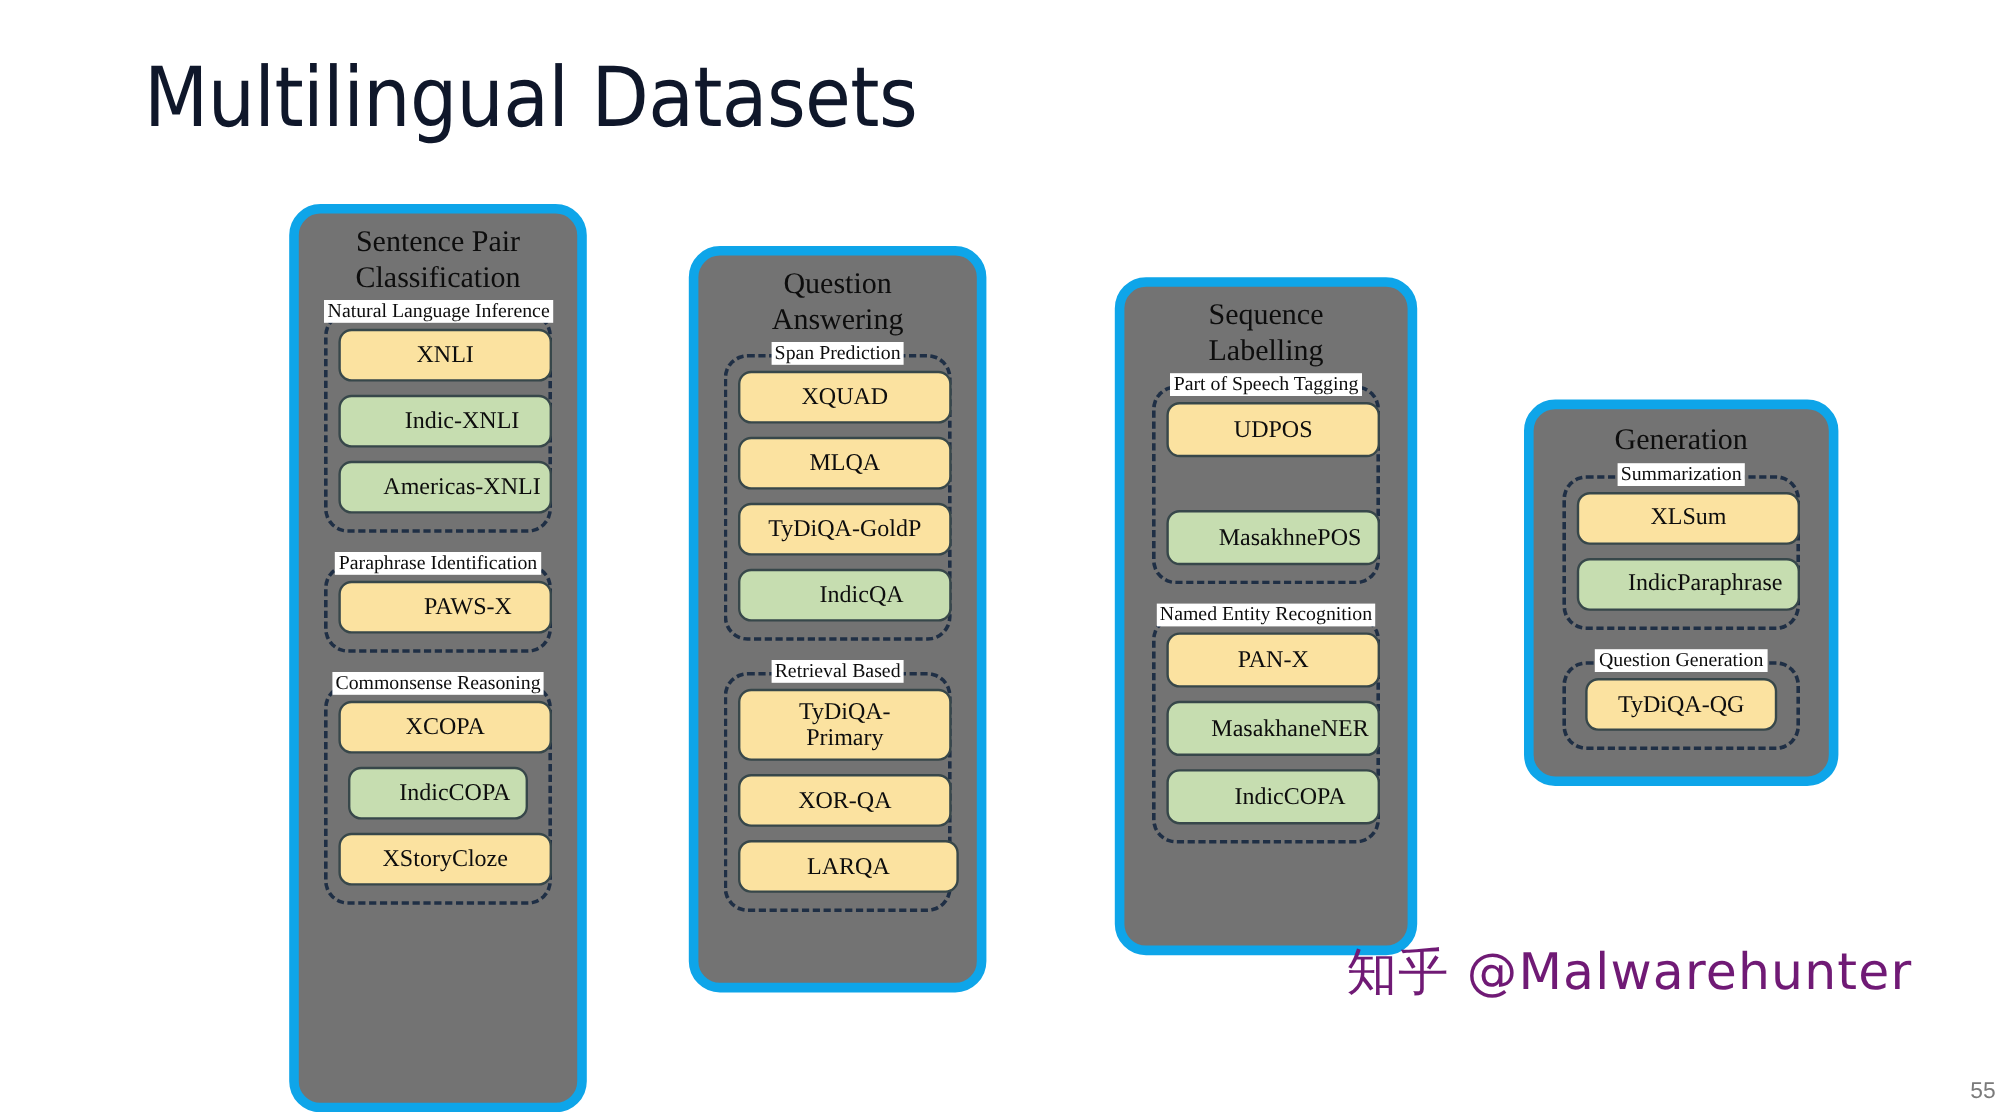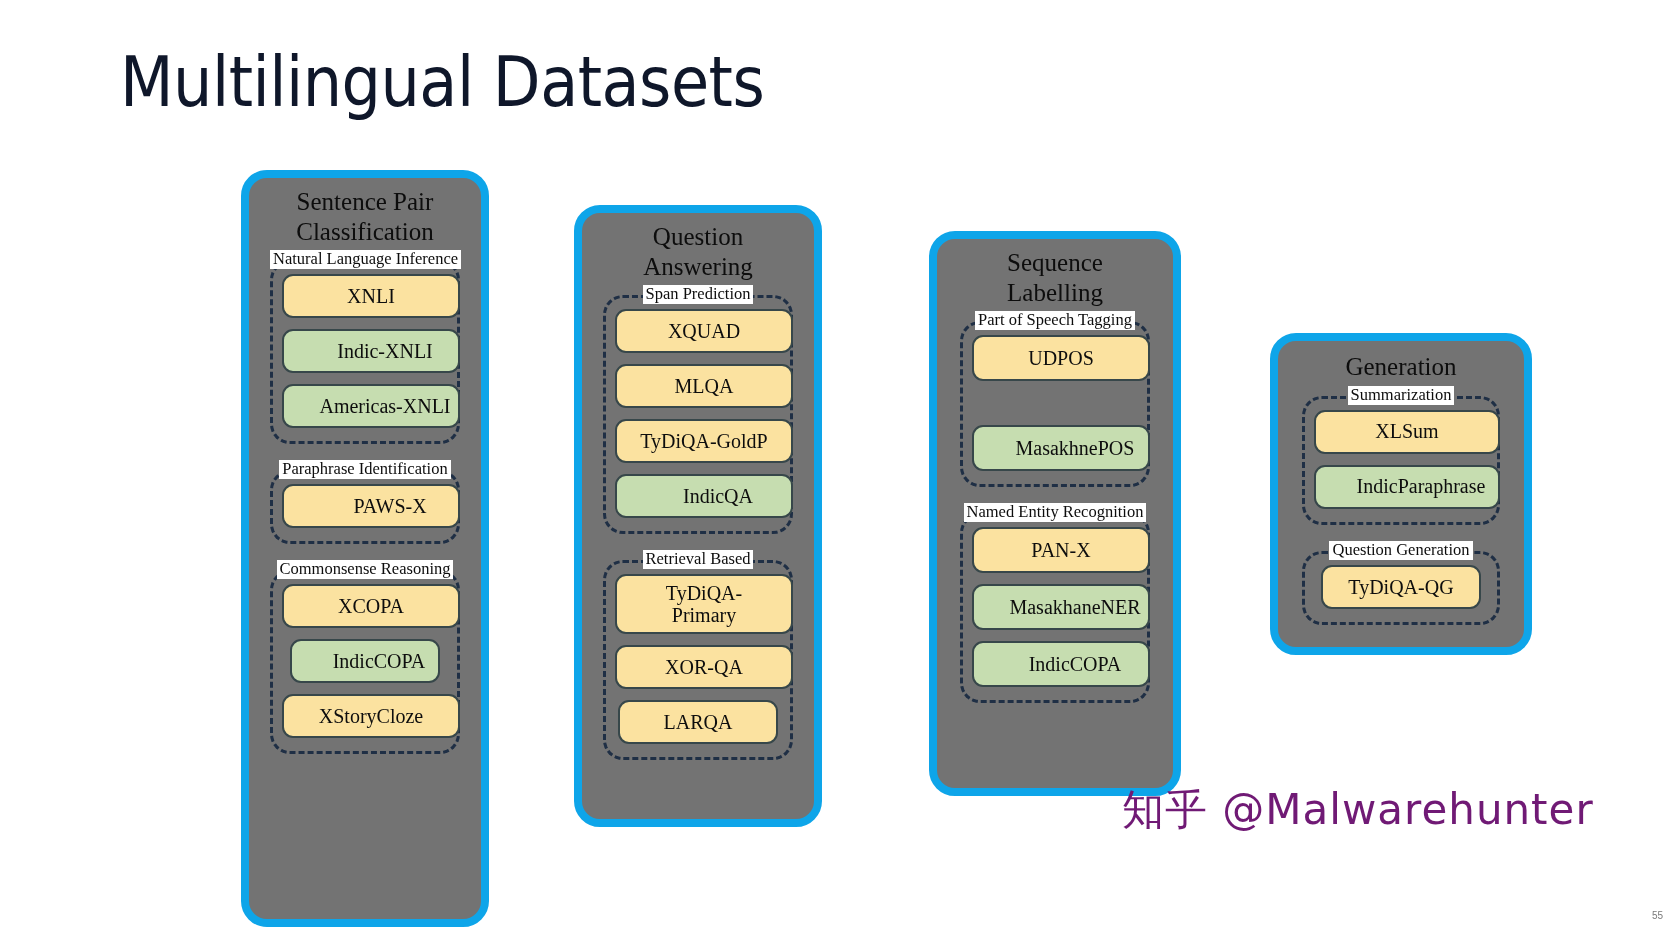--- a/index.html
+++ b/index.html
@@ -102,21 +102,21 @@
     font-size:42px;
     color:#701a75;
     font-family:"DejaVu Sans","Liberation Sans",sans-serif;
     letter-spacing:1px;
     white-space:nowrap;
     pointer-events:none;
   }
   .page-number{
     position:absolute;
     right:16px;bottom:6px;
-    font-size:10px;
+    font-size:19px;
     color:#7a7a7a;
   }
 </style>
 </head>
 <body>
 
 <div id="slide">
 
   <div class="slide-title">Multilingual Datasets</div>
 
@@ -158,21 +158,21 @@
             <div class="pill yellow" style="width: 178px; height: 44px; margin-left: auto; margin-right: auto;">TyDiQA-GoldP</div>
             <div class="pill green" style="width: 178px; height: 44px; margin-left: auto; margin-right: auto;">IndicQA</div>
           </div>
         </div>
         <div class="subgroup-wrap" style="width: 190px; margin-top: 16px;">
           <span class="subgroup-label">Retrieval Based</span>
           <div class="subgroup">
             <div class="pill yellow" style="width: 178px; height: 60px; margin-left: auto; margin-right: auto;">TyDiQA-
 Primary</div>
             <div class="pill yellow" style="width: 178px; height: 44px; margin-left: auto; margin-right: auto;">XOR-QA</div>
-            <div class="pill yellow" style="width: 160px; height: 44px; margin-left: auto; margin-right: auto;">LARQA</div>
+            <div class="pill yellow" style="width: 184px; height: 44px; margin-left: auto; margin-right: auto;">LARQA</div>
           </div>
         </div>
       </div>
       <div class="category" style="left: 929px; top: 231px; width: 252px; height: 565px;">
         <div class="cat-title" style="white-space: pre-line;">Sequence
 Labelling</div>
         <div class="subgroup-wrap" style="width: 190px; margin-top: 4px;">
           <span class="subgroup-label">Part of Speech Tagging</span>
           <div class="subgroup">
             <div class="pill yellow" style="width: 178px; height: 46px; margin-left: auto; margin-right: auto;">UDPOS</div>

